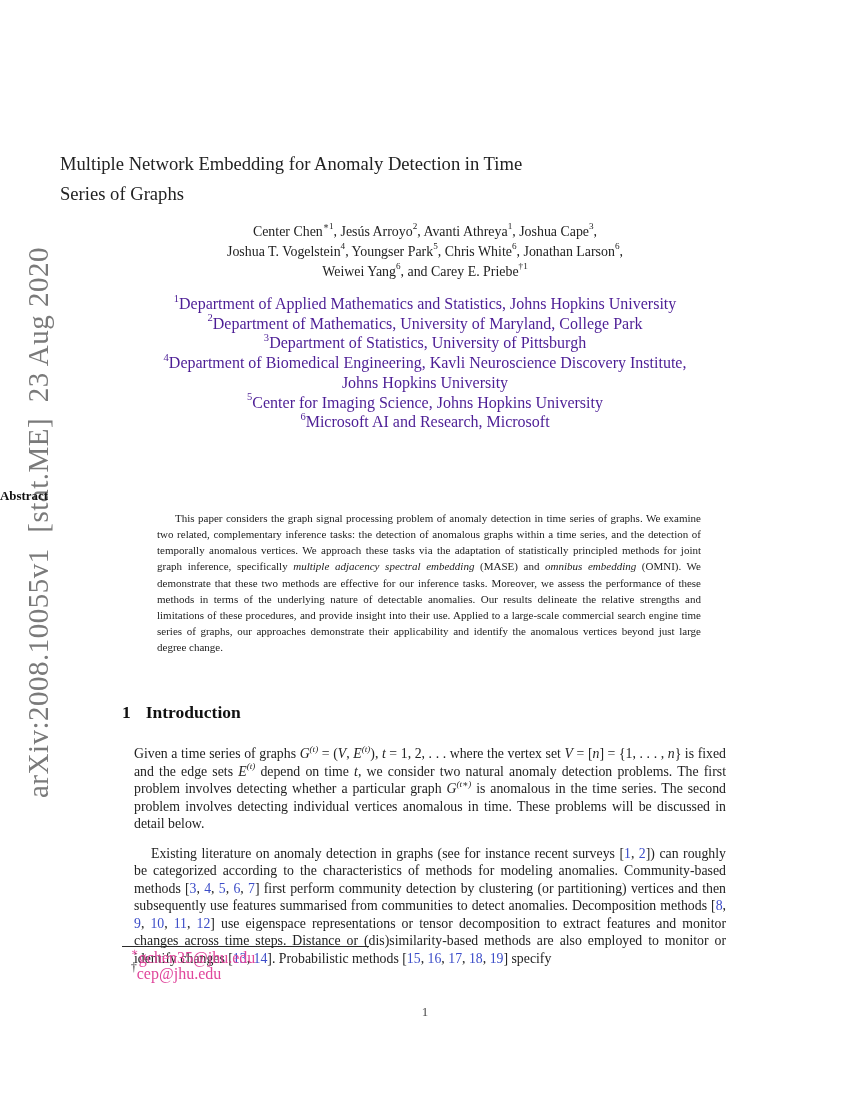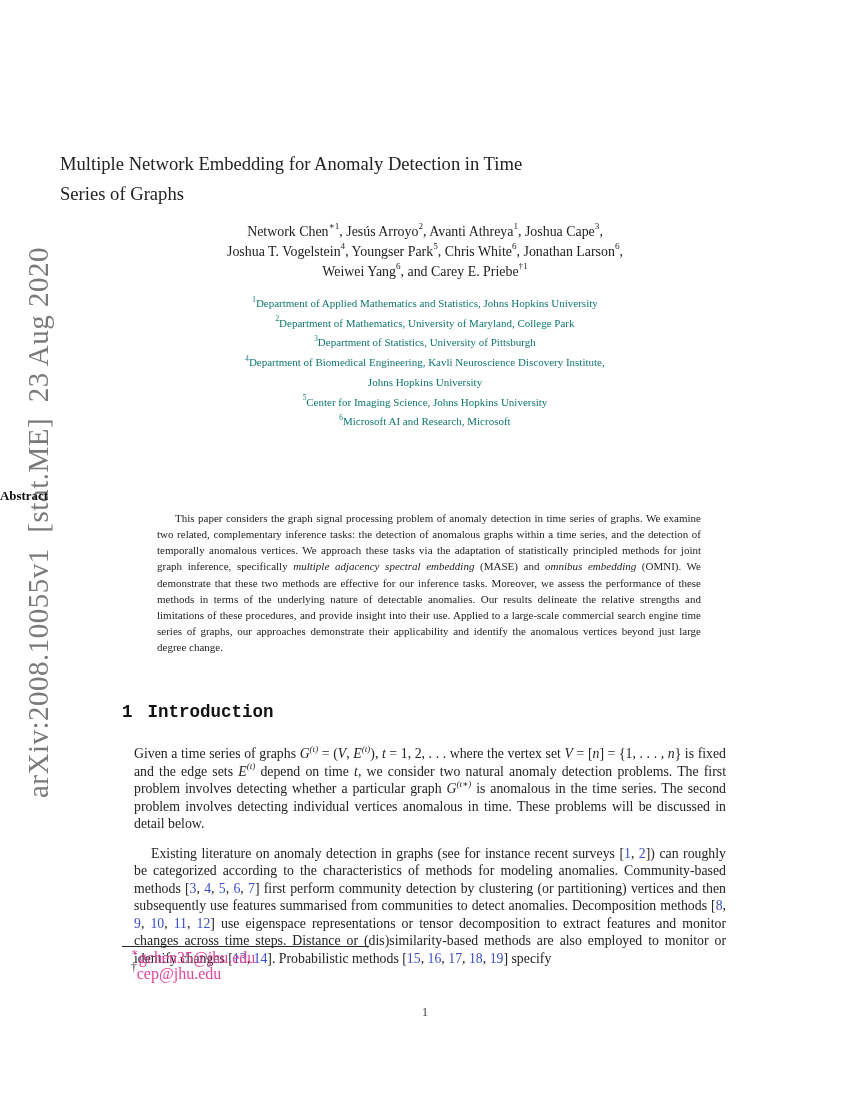--- a/index.html
+++ b/index.html
@@ -21,34 +21,34 @@
   .title{
     position:absolute;left:60px;right:60px;top:149px;
     font-size:18.6px;line-height:29.5px;color:#222;
   }
   .authors{
     position:absolute;left:90px;right:90px;top:222px;text-align:center;
     font-size:13.9px;line-height:20px;color:#222;
   }
   .affils{
     position:absolute;left:70px;right:70px;top:294px;text-align:center;
-    font-size:11px;line-height:19.7px;color:#0f766e;
+    font-size:16px;line-height:19.7px;color:#4c1d95;
   }
 
   .abs-head{
     position:absolute;left:0;right:0;top:489px;
     font-weight:bold;font-size:12.9px;color:#111;
   }
   .abs-body{
     position:absolute;left:157px;width:544px;top:510px;
     font-size:11px;line-height:16.15px;text-align:justify;text-indent:18px;color:#222;
   }
 
   .sec-head{
-    position:absolute;left:122px;top:702px;font-size:17.5px;font-weight:bold;color:#111;font-family:Liberation Mono, monospace;
+    position:absolute;left:122px;top:702px;font-size:17.5px;font-weight:bold;color:#111;
   }
   .sec-head .sec-num{margin-right:15px;}
 
   .bodytext{
     position:absolute;left:122px;width:616px;top:733px;
     font-size:13.8px;line-height:17.55px;text-align:justify;color:#222;
   }
   .bodytext p{margin:12px;padding:0;}
   .bodytext p.indent{text-indent:17px;}
 
@@ -74,21 +74,21 @@
 <div class="page">
 
   <div class="watermark">arXiv:2008.10055v1  [stat.ME]  23 Aug 2020</div>
 
   <div class="title">
     <div>Multiple Network Embedding for Anomaly Detection in Time</div>
     <div>Series of Graphs</div>
   </div>
 
   <div class="authors">
-    <div><span class="run-tx">Network Chen</span><sup class="run-sup">∗1</sup><span class="run-tx">, Jesús Arroyo</span><sup class="run-sup">2</sup><span class="run-tx">, Avanti Athreya</span><sup class="run-sup">1</sup><span class="run-tx">, Joshua Cape</span><sup class="run-sup">3</sup><span class="run-tx">,</span></div>
+    <div><span class="run-tx">Center Chen</span><sup class="run-sup">∗1</sup><span class="run-tx">, Jesús Arroyo</span><sup class="run-sup">2</sup><span class="run-tx">, Avanti Athreya</span><sup class="run-sup">1</sup><span class="run-tx">, Joshua Cape</span><sup class="run-sup">3</sup><span class="run-tx">,</span></div>
     <div><span class="run-tx">Joshua T. Vogelstein</span><sup class="run-sup">4</sup><span class="run-tx">, Youngser Park</span><sup class="run-sup">5</sup><span class="run-tx">, Chris White</span><sup class="run-sup">6</sup><span class="run-tx">, Jonathan Larson</span><sup class="run-sup">6</sup><span class="run-tx">,</span></div>
     <div><span class="run-tx">Weiwei Yang</span><sup class="run-sup">6</sup><span class="run-tx">, and Carey E. Priebe</span><sup class="run-sup">†1</sup></div>
   </div>
 
   <div class="affils">
     <div><sup class="run-sup">1</sup><span class="run-tx">Department of Applied Mathematics and Statistics, Johns Hopkins University</span></div>
     <div><sup class="run-sup">2</sup><span class="run-tx">Department of Mathematics, University of Maryland, College Park</span></div>
     <div><sup class="run-sup">3</sup><span class="run-tx">Department of Statistics, University of Pittsburgh</span></div>
     <div><sup class="run-sup">4</sup><span class="run-tx">Department of Biomedical Engineering, Kavli Neuroscience Discovery Institute,</span></div>
     <div><span class="run-tx">Johns Hopkins University</span></div>

